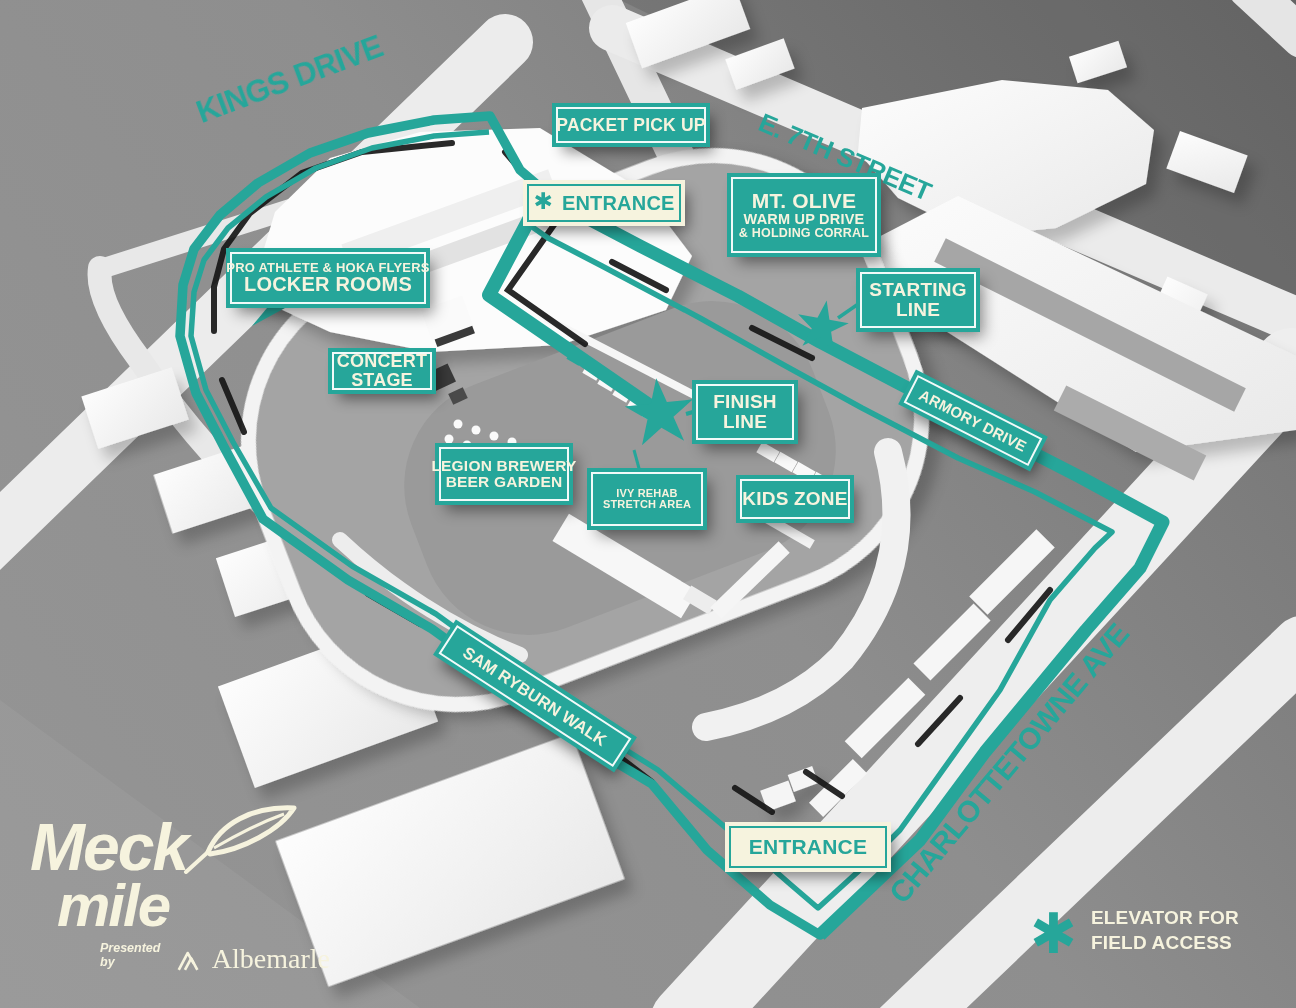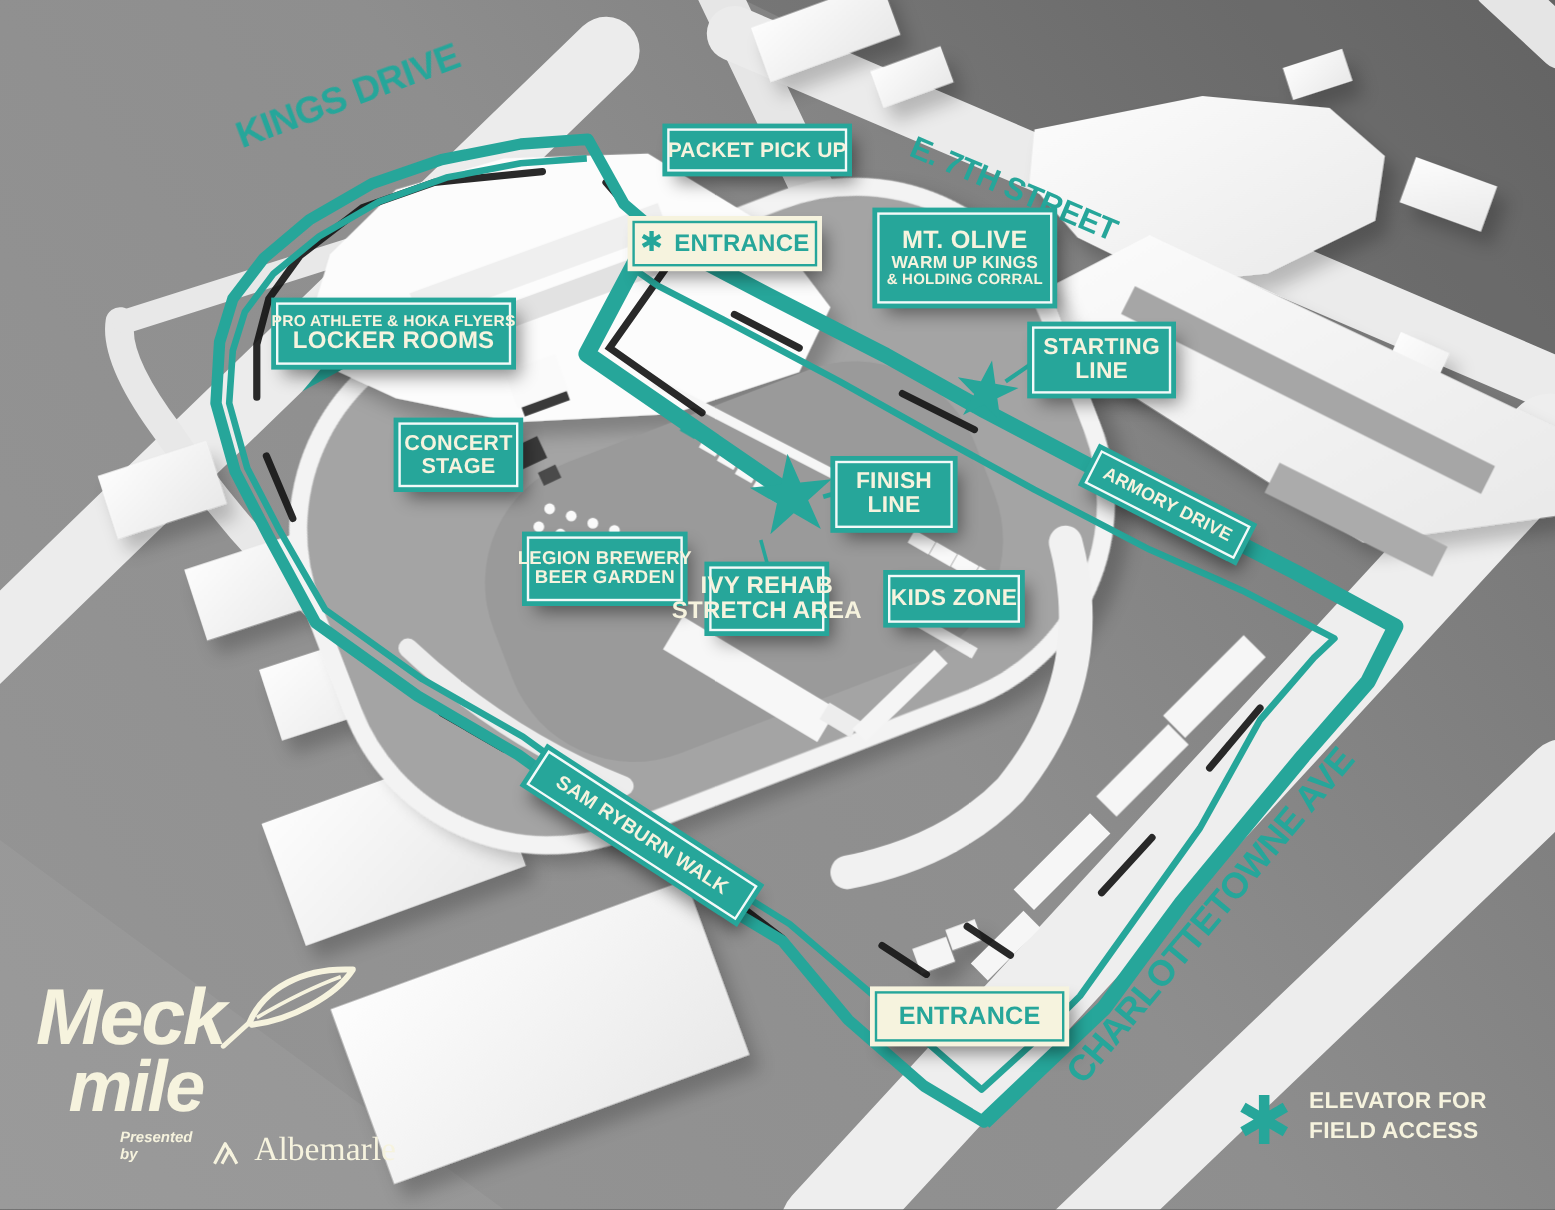--- a/index.html
+++ b/index.html
@@ -36,23 +36,23 @@
   #sign-entrance-top .star-glyph{font-size:23px;transform:translateY(-1px);}
   #sign-mtolive{left:731px;top:177px;width:146px;height:76px;}
   #sign-mtolive .l1{font-size:21px;}
   #sign-mtolive .l2{font-size:14.5px;}
   #sign-mtolive .l3{font-size:12.5px;}
   #sign-starting{left:860px;top:272px;width:116px;height:56px;font-size:19px;}
   #sign-finish{left:696px;top:384px;width:98px;height:56px;font-size:19px;}
   #sign-locker{left:230px;top:252px;width:196px;height:52px;}
   #sign-locker .l1{font-size:13px;}
   #sign-locker .l2{font-size:20px;}
-  #sign-concert{left:332px;top:352px;width:100px;height:54px;font-size:18px;}
+  #sign-concert{left:332px;top:352px;width:100px;height:38px;font-size:18px;}
   #sign-legion{left:439px;top:447px;width:130px;height:54px;font-size:15.5px;}
-  #sign-ivy{left:591px;top:472px;width:96px;height:54px;font-size:20px;text-align:center;}
+  #sign-ivy{left:591px;top:472px;width:112px;height:54px;font-size:11px;text-align:center;}
   #sign-kids{left:740px;top:479px;width:110px;height:40px;font-size:19px;}
   #sign-entrance-bottom{left:729px;top:826px;width:158px;height:42px;font-size:21px;}
   #banner-samryburn{left:431px;top:679px;width:208px;height:34px;font-size:16.5px;transform:rotate(33deg);}
   #banner-armory{left:903px;top:405px;width:140px;height:31px;font-size:15px;transform:rotate(27deg);}
 
   
   .street{position:absolute;color:var(--teal);font-weight:bold;white-space:nowrap;letter-spacing:-.5px;}
   #street-kings{left:198px;top:96px;font-size:31px;transform:rotate(-20.5deg);transform-origin:left center;}
   #street-e7th{left:760px;top:106px;font-size:26px;transform:rotate(23deg);transform-origin:left center;}
   #street-charlottetowne{left:833px;top:748px;width:350px;text-align:center;font-size:30px;transform:rotate(-50deg);}
@@ -296,21 +296,21 @@
     <span>PACKET PICK UP</span>
   </div>
 
   <div class="sign cream" id="sign-entrance-top">
     <span class="star-glyph">✱</span>
     <span>ENTRANCE</span>
   </div>
 
   <div class="sign" id="sign-mtolive">
     <span class="sub l1">MT. OLIVE</span>
-    <span class="sub l2">WARM UP KINGS</span>
+    <span class="sub l2">WARM UP DRIVE</span>
     <span class="sub l3">&amp; HOLDING CORRAL</span>
   </div>
 
   <div class="sign" id="sign-starting">
     <span class="sub">STARTING</span>
     <span class="sub">LINE</span>
   </div>
 
   <div class="sign" id="sign-finish">
     <span class="sub">FINISH</span>

